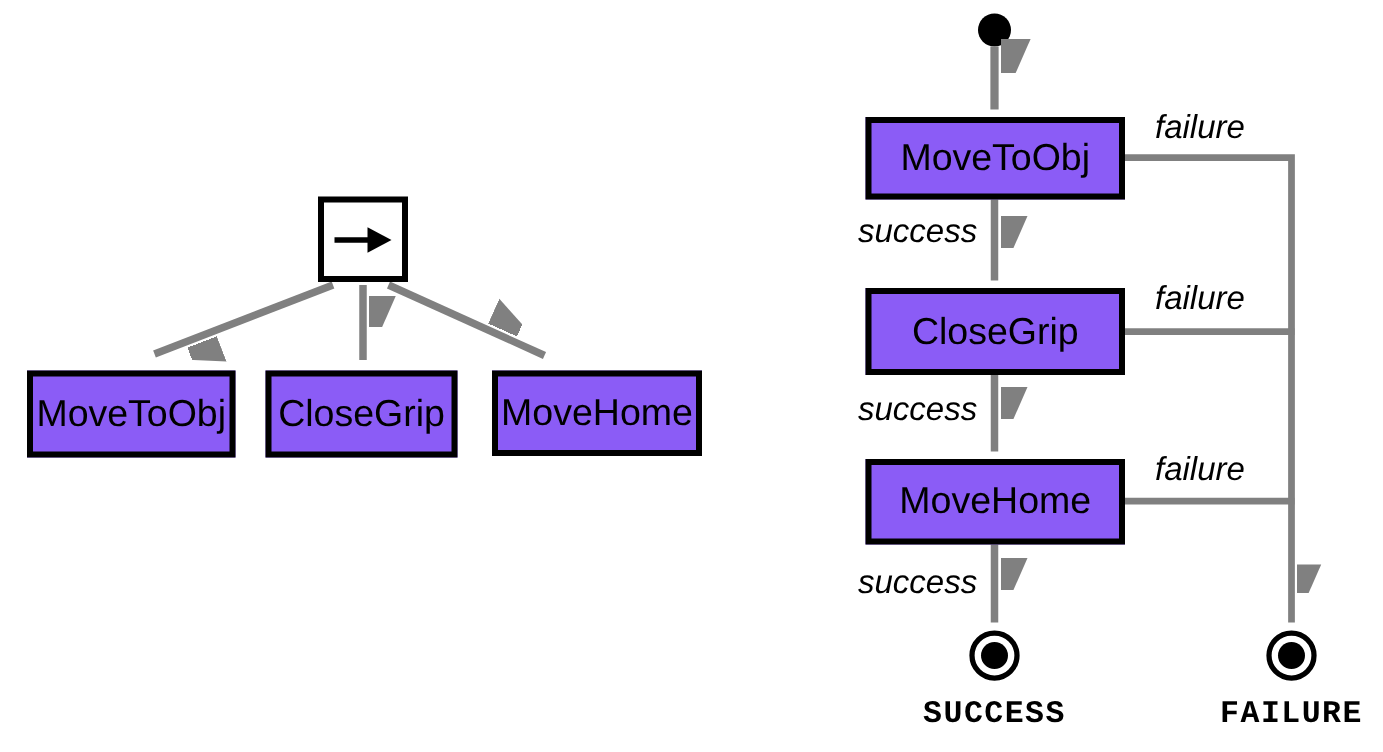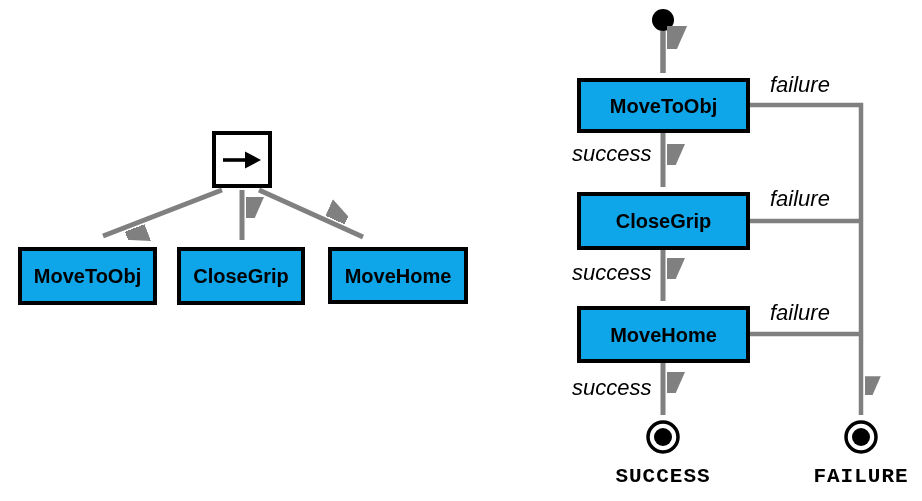--- a/index.html
+++ b/index.html
@@ -2,23 +2,23 @@
 <html><head>
 <meta charset="utf-8">
 <style>
   html,body{margin:0;padding:0;background:#ffffff;}
   .canvas{
     position:relative;width:922px;height:501px;background:#ffffff;
     font-family:"Liberation Sans",sans-serif;overflow:hidden;color:#000;
   }
   .layer{position:absolute;left:0;top:0;}
   .node{
-    position:absolute;box-sizing:border-box;border:4px solid #000000;background:#0ea5e9;
+    position:absolute;box-sizing:border-box;border:4px solid #000000;background:#8b5cf6;
     display:flex;align-items:center;justify-content:center;
-    font-weight:bold;font-size:20px;line-height:1;white-space:nowrap;
+    font-weight:normal;font-size:25px;line-height:1;white-space:nowrap;
   }
   .root-node{
     position:absolute;box-sizing:border-box;border:4px solid #000000;background:#ffffff;
     display:flex;align-items:center;justify-content:center;
   }
   .elabel{position:absolute;font-style:italic;font-size:22px;line-height:1;white-space:nowrap;}
   .tlabel{
     position:absolute;width:160px;text-align:center;
     font-family:"Liberation Mono",monospace;font-weight:bold;font-size:21px;
     letter-spacing:1px;line-height:1;white-space:nowrap;

